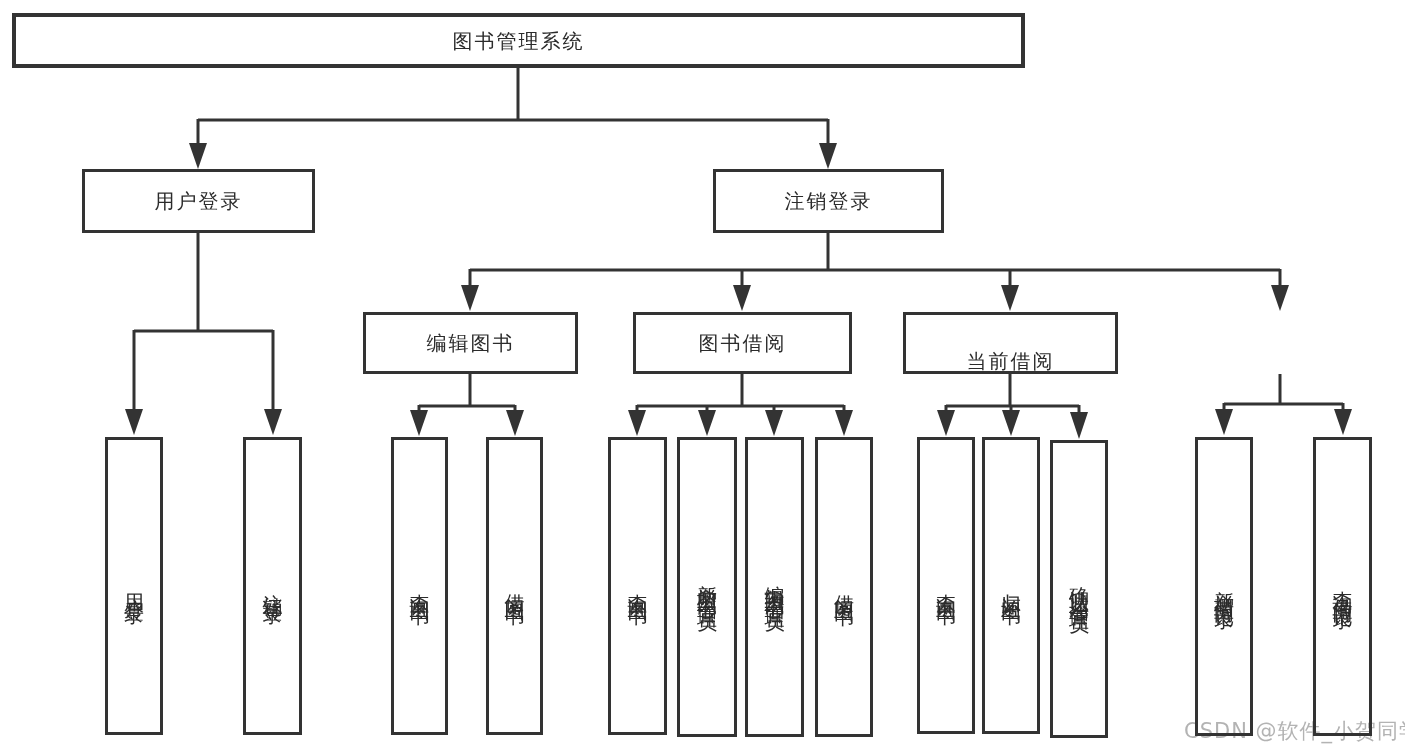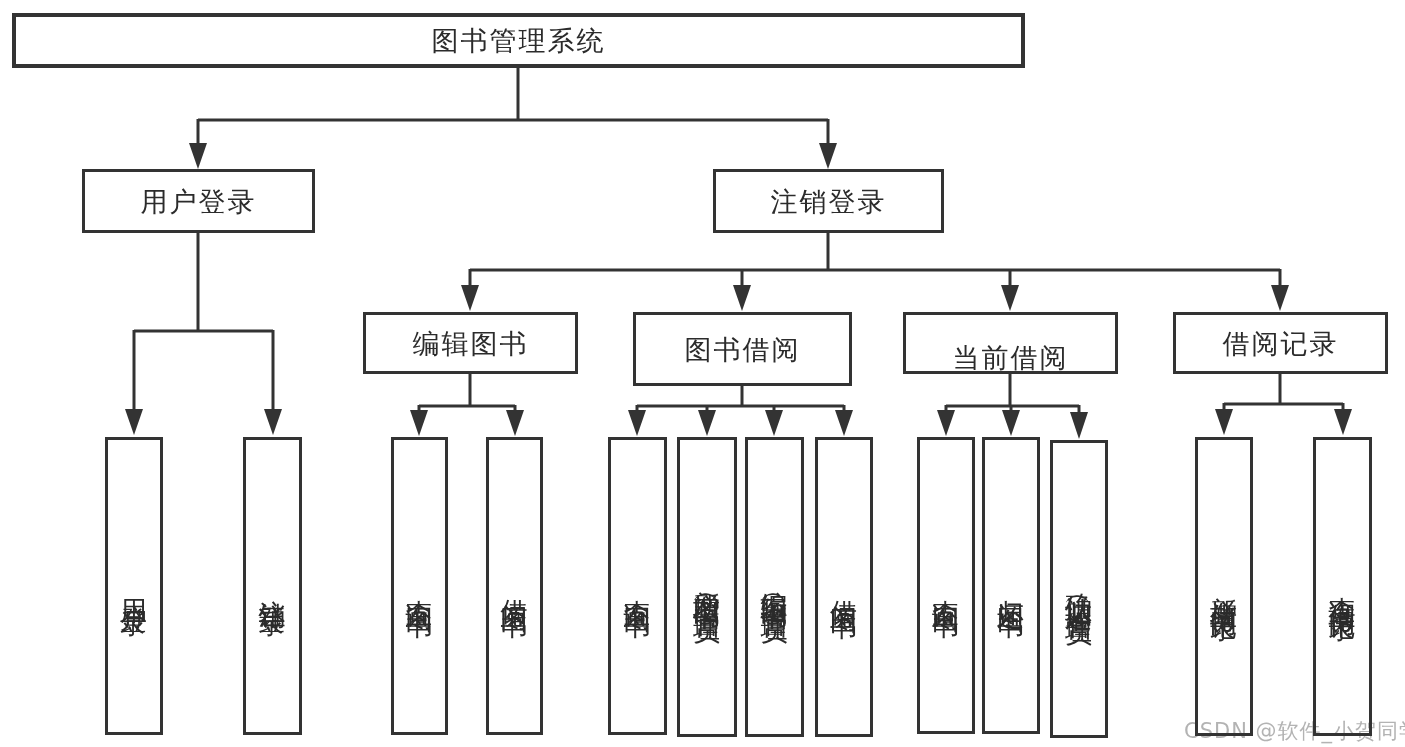--- a/index.html
+++ b/index.html
@@ -4,21 +4,21 @@
 <style>
   html,body{margin:0;padding:0;background:#fff;}
   #stage{
     position:relative;width:1405px;height:747px;background:#ffffff;overflow:hidden;
     font-family:"DejaVu Sans","Liberation Sans",sans-serif;color:#2b2b2b;
   }
   #connectors{position:absolute;left:0;top:0;z-index:1;}
   .box{
     position:absolute;box-sizing:border-box;background:#ffffff;border:3px solid #333333;
     display:flex;align-items:center;justify-content:center;text-align:center;
-    z-index:2;font-size:27px;line-height:1;letter-spacing:2px;
+    z-index:2;font-size:20px;line-height:1;letter-spacing:2px;
   }
   .box.root{border-width:4px;}
   .vtext{writing-mode:vertical-rl;text-orientation:mixed;letter-spacing:4px;line-height:1.15;}
   #watermark{
     position:absolute;z-index:3;left:1184px;top:717px;font-size:21px;letter-spacing:1px;
     color:#b3b3b3;mix-blend-mode:darken;white-space:nowrap;
   }
 </style>
 </head>
 <body>
@@ -98,28 +98,25 @@
   <div class="box" style="left:82px;top:169px;width:233px;height:64px;">
     <span>用户登录</span>
   </div>
   <div class="box" style="left:713px;top:169px;width:231px;height:64px;">
     <span>注销登录</span>
   </div>
 
   <div class="box" style="left:363px;top:312px;width:215px;height:62px;">
     <span>编辑图书</span>
   </div>
-  <div class="box" style="left:633px;top:312px;width:219px;height:74px;">
+  <div class="box" style="left:633px;top:312px;width:219px;height:62px;">
     <span>图书借阅</span>
   </div>
   <div class="box" style="left:903px;top:312px;width:215px;height:62px;align-items:flex-end;">
     <span>当前借阅</span>
-  </div>
-  <div class="box" style="left:1173px;top:312px;width:215px;height:62px;">
-    <span>借阅记录</span>
   </div>
 
   <div class="box" style="left:105px;top:437px;width:58px;height:298px;">
     <span class="vtext">用户登录</span>
   </div>
   <div class="box" style="left:243px;top:437px;width:59px;height:298px;">
     <span class="vtext">注销登录</span>
   </div>
 
   <div class="box" style="left:391px;top:437px;width:57px;height:298px;">

